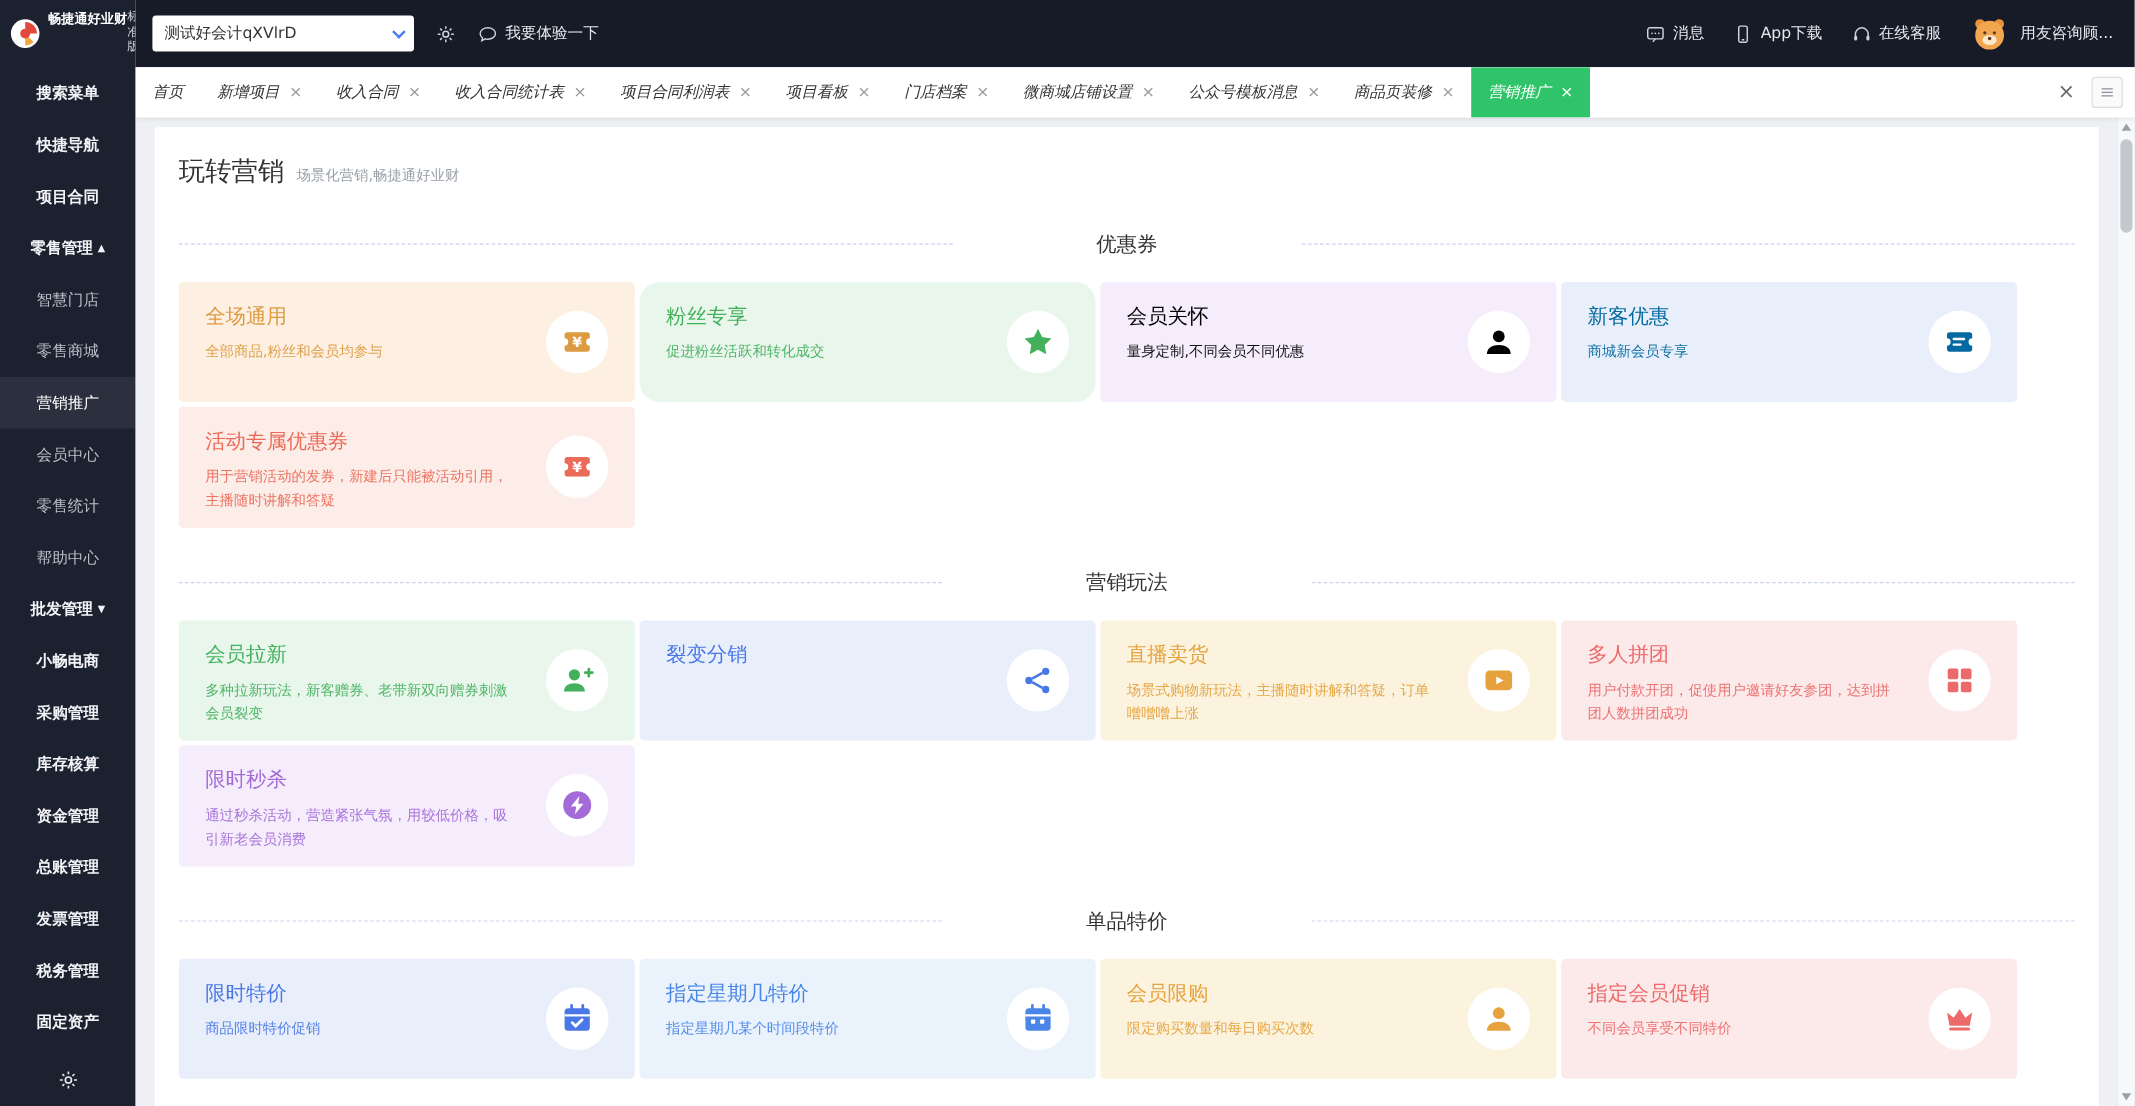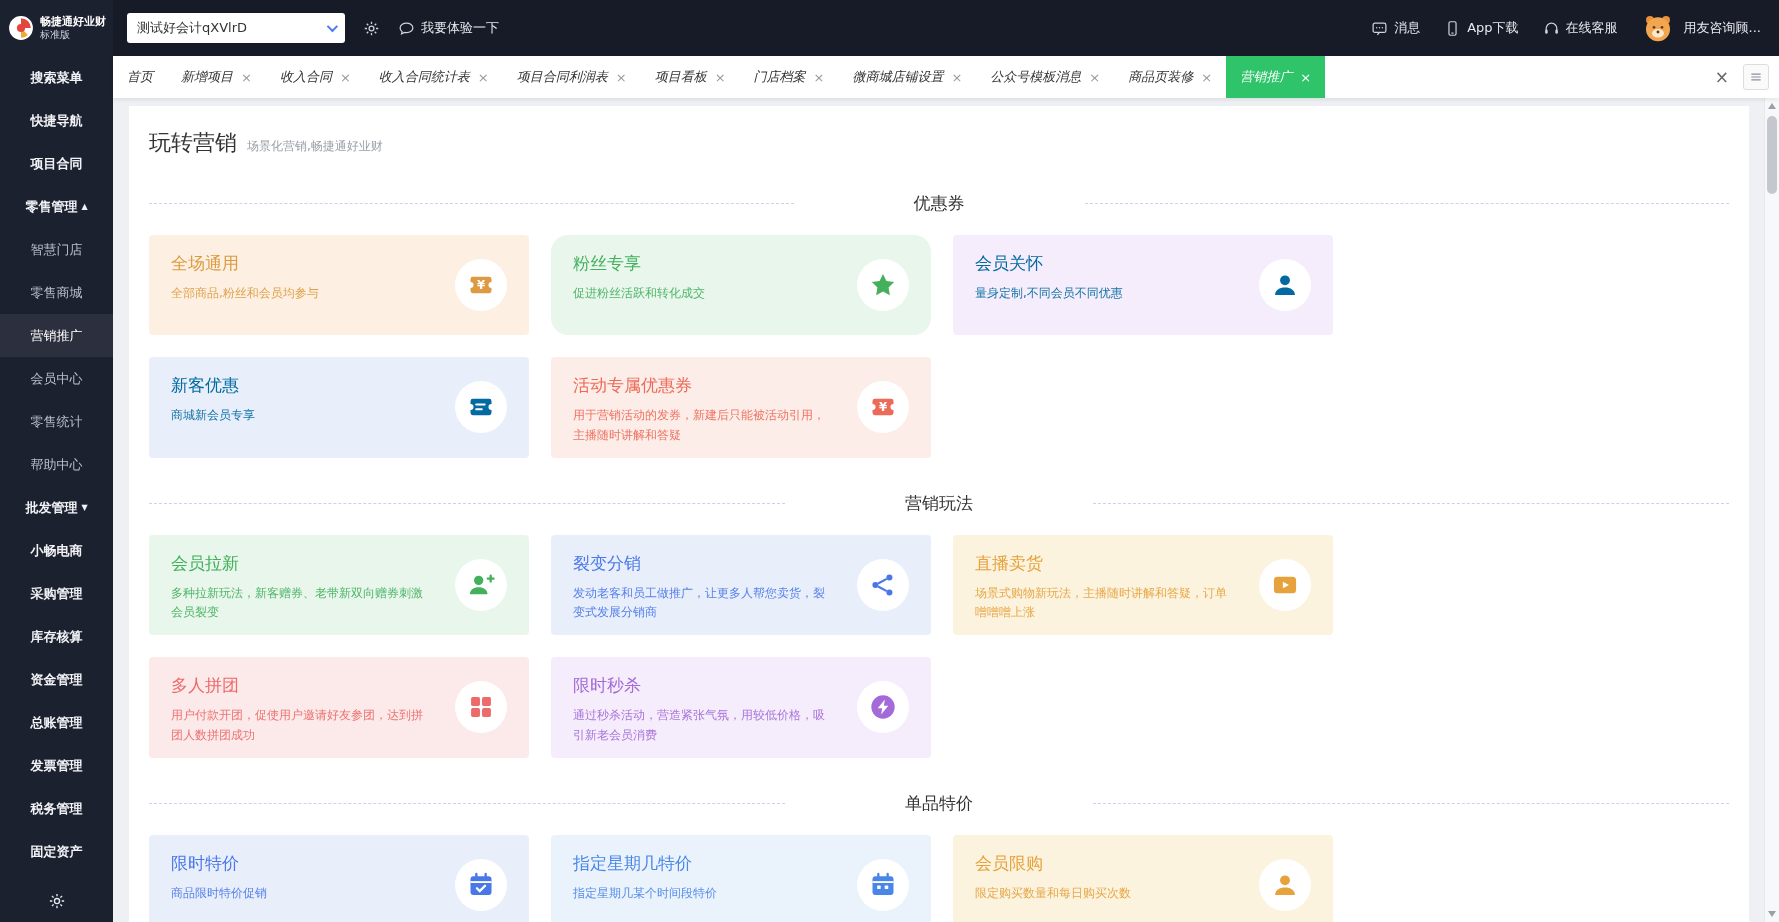--- a/index.html
+++ b/index.html
@@ -4,21 +4,21 @@
 <style>
   * { margin:0; padding:0; box-sizing:border-box; }
   html,body { width:1779px; height:922px; overflow:hidden; }
   body { font-family:"DejaVu Sans","Liberation Sans",sans-serif; background:#eef0f4; font-size:13px; }
   .app { display:flex; width:1779px; height:922px; }
 
   
   .sidebar { width:113px; flex-shrink:0; background:#1c2130; display:flex; flex-direction:column; }
   .logo { height:56px; display:flex; align-items:center; padding:0 8px; gap:6px; }
   .logo-icon svg { width:26px; height:26px; display:block; }
-  .logo-text { display:flex; flex-direction:column; color:#fff; line-height:1.25; }
+  .logo-text { display:flex; color:#fff; line-height:1.25; }
   .logo-title { font-size:11px; font-weight:bold; white-space:nowrap; }
   .logo-sub { font-size:10px; color:#cfd3dc; }
   #side-nav { flex:1; display:flex; flex-direction:column; }
   .side-item { height:43px; display:flex; align-items:center; justify-content:center; gap:4px;
                font-size:13px; color:#b9bfca; cursor:pointer; white-space:nowrap; }
   .side-item.module, .side-item.section { color:#f2f3f6; font-weight:bold; }
   .side-item.active { color:#ffffff; background:rgba(255,255,255,.07); }
   .side-item .arrow { font-size:8px; color:#f2f3f6; }
   .side-foot { height:40px; display:flex; align-items:center; justify-content:center; }
   .side-foot svg { width:18px; height:18px; color:#e8eaf0; }
@@ -55,21 +55,21 @@
   .content { flex:1; background:#eef0f4; padding:8px 30px 0 16px; position:relative; overflow:hidden; }
   .panel { background:#fff; height:100%; padding:22px 20px; overflow:hidden; }
   .page-head { display:flex; align-items:baseline; gap:10px; margin-bottom:14px; }
   .page-title { font-size:22px; color:#333; }
   .page-sub { font-size:12px; color:#9aa0a8; }
 
   .sec-head { display:flex; align-items:center; margin-top:34px; }
   .sec-head .dash { flex:1; border-top:1px dashed #c9d3ec; }
   .sec-title { margin:0 120px; font-size:17px; color:#333; white-space:nowrap; }
 
-  .card-grid { display:flex; flex-wrap:wrap; gap:22px; margin-top:20px; }
+  .card-grid { display:flex; flex-wrap:wrap; gap:4px; margin-top:20px; }
   .card { width:calc((100% - 60px) / 4); min-height:100px; border-radius:4px; position:relative;
           padding:17px 104px 12px 22px; cursor:pointer; }
   .card-title { font-size:17px; margin-bottom:9px; }
   .card-desc { font-size:12px; line-height:1.65; opacity:.92; }
   .card-icon { position:absolute; right:22px; top:50%; transform:translateY(-50%); width:52px; height:52px;
                background:#fff; border-radius:50%; display:flex; align-items:center; justify-content:center; }
   .card-icon svg { width:28px; height:28px; display:block; }
 
   
   .vscroll { position:absolute; top:0; right:0; bottom:0; width:15px; background:#f7f8fa; border-left:1px solid #e8e8e8; }
@@ -319,21 +319,21 @@
                 </div>
                 <div class="card" style="background: rgb(232, 246, 236); color: rgb(67, 176, 92); border-radius: 17px;">
                   <div class="card-title">粉丝专享</div>
                   <div class="card-desc">促进粉丝活跃和转化成交</div>
                   <span class="card-icon">
                     <svg viewBox="0 0 24 24" fill="currentColor">
                       <path d="M12 2.5l2.95 5.98 6.6.96-4.78 4.66 1.13 6.58L12 17.57l-5.9 3.11 1.13-6.58L2.45 9.44l6.6-.96z"></path>
                     </svg>
                   </span>
                 </div>
-                <div class="card" style="background: rgb(245, 237, 251); color: #0369a1;">
+                <div class="card" style="background: rgb(245, 237, 251); color: #000000;">
                   <div class="card-title">会员关怀</div>
                   <div class="card-desc">量身定制,不同会员不同优惠</div>
                   <span class="card-icon">
                     <svg viewBox="0 0 24 24" fill="currentColor">
                       <circle cx="12" cy="8" r="4.2"></circle>
                       <path d="M3.5 20.5c0-4.2 3.8-6.4 8.5-6.4s8.5 2.2 8.5 6.4z"></path>
                     </svg>
                   </span>
                 </div>
                 <div class="card" style="background: rgb(232, 239, 251); color: #0369a1;">
@@ -372,21 +372,20 @@
                   <span class="card-icon">
                     <svg viewBox="0 0 24 24" fill="currentColor">
                       <circle cx="10" cy="8" r="4"></circle>
                       <path d="M2.5 20c0-4 3.4-6 7.5-6s7.5 2 7.5 6z"></path>
                       <path d="M17.8 6.5h5M20.3 4v5" stroke="currentColor" stroke-width="2" stroke-linecap="round"></path>
                     </svg>
                   </span>
                 </div>
                 <div class="card" style="background: rgb(232, 239, 251); color: rgb(74, 119, 232);">
                   <div class="card-title">裂变分销</div>
-                  <div class="card-desc">发动老客和员工做推广，让更多人帮您卖货，裂变式发展分销商</div>
                   <span class="card-icon">
                     <svg viewBox="0 0 24 24" fill="currentColor">
                       <circle cx="5.5" cy="12" r="2.6"></circle>
                       <circle cx="17.5" cy="5.5" r="2.6"></circle>
                       <circle cx="17.5" cy="18.5" r="2.6"></circle>
                       <path d="M7.8 10.7l7.4-4M7.8 13.3l7.4 4" stroke="currentColor" stroke-width="1.8" fill="none"></path>
                     </svg>
                   </span>
                 </div>
                 <div class="card" style="background: rgb(251, 243, 222); color: rgb(230, 162, 60);">

